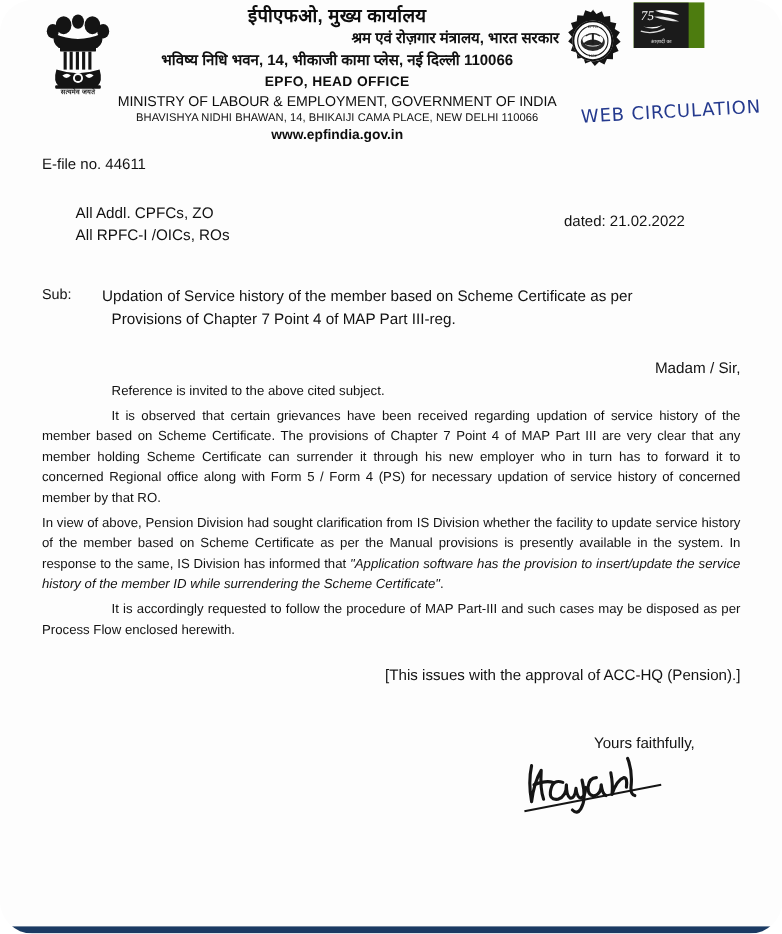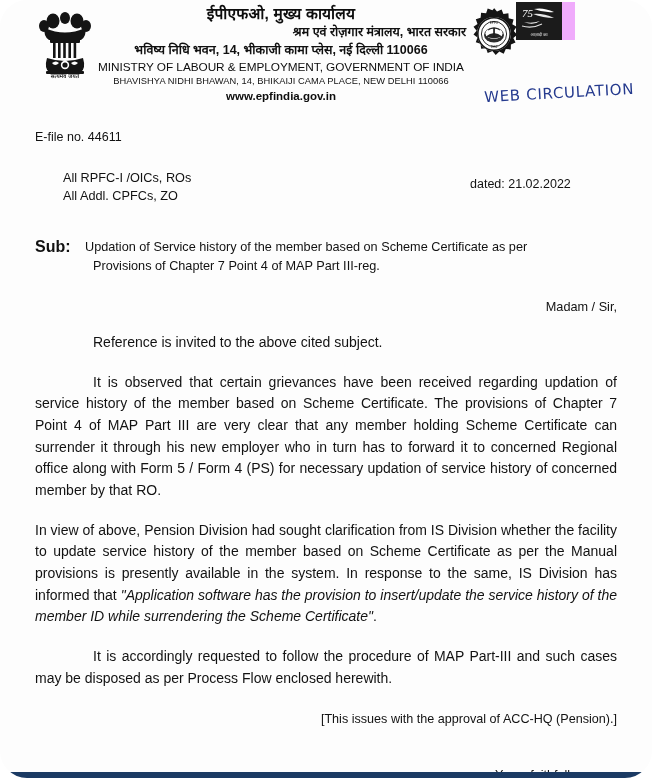--- a/index.html
+++ b/index.html
@@ -101,25 +101,25 @@
 
   .epfo-logo {
     position: absolute;
     left: 468px;
     top: 8px;
     width: 52px;
     height: 52px;
   }
   .amrit-logo {
     position: absolute;
-    left: 516px;
+    left: 528px;
     top: 2px;
     width: 59px;
     height: 38px;
-    background: #f0abfc;
+    background: #4d7c0f;
   }
   .amrit-logo svg { display:block; }
 
   .web-circ {
     position: absolute;
     left: 484px;
     top: 84px;
     font-family: "DejaVu Sans", sans-serif;
     font-size: 15px;
     color: #253a8e;
@@ -166,41 +166,41 @@
     line-height: 1.45;
     font-size: 12.7px;
   }
 
   .subject {
     margin-top: 32px;
     display: flex;
     align-items: flex-start;
   }
   .sub-label {
-    font-weight: bold;
-    font-size: 16px;
+    font-weight: normal;
+    font-size: 12px;
     width: 50px;
     flex: 0 0 50px;
   }
   .sub-text {
     font-size: 12.7px;
     line-height: 1.5;
     flex: 1;
   }
   .sub-text .l2 { display: block; padding-left: 8px; }
 
   .salutation {
     margin-top: 24px;
     font-size: 12.7px;
     text-align: right;
   }
 
   .para {
-    margin-top: 18px;
-    font-size: 14px;
+    margin-top: 4px;
+    font-size: 11px;
     line-height: 1.55;
     text-align: justify;
   }
   .para.indent { text-indent: 58px; }
   .para.noindent { text-indent: 0; }
   .para em { font-style: italic; }
 
   .approval {
     margin-top: 22px;
     text-align: right;
@@ -268,20 +268,21 @@
           <rect x="12" y="65" width="38" height="3" rx="1"></rect>
         </g>
       </svg>
     </div>
     <div class="emblem-caption">सत्यमेव जयते</div>
 
     <div class="head-center">
       <div class="hindi1">ईपीएफओ, मुख्य कार्यालय</div>
       <div class="hindi2">श्रम एवं रोज़गार मंत्रालय,  भारत सरकार</div>
       <div class="hindi3">भविष्य निधि भवन, 14, भीकाजी कामा प्लेस, नई दिल्ली 110066</div>
+      <div class="eng1">EPFO, HEAD OFFICE</div>
       <div class="eng2">MINISTRY OF LABOUR &amp; EMPLOYMENT, GOVERNMENT OF INDIA</div>
       <div class="eng3">BHAVISHYA NIDHI BHAWAN, 14, BHIKAIJI CAMA PLACE, NEW DELHI 110066</div>
       <div class="website">www.epfindia.gov.in</div>
     </div>
 
     <div class="epfo-logo">
       <svg width="52" height="52" viewBox="0 0 52 52">
         <g fill="#141414">
           <path d="M26 0 l3 3.6 4.6-2.2 1.8 4.5 5-0.6 0.3 5 4.9 1.1-1.3 4.8 4.3 2.6-2.8 4.2 3.4 3.7-3.9 3.2 2.2 4.5-4.6 2-0.1 5-5-0.3-2.1 4.6-4.4-2.3-3.6 3.5-3.3-3.8-4.7 1.8-1.6-4.7-5 0.5-0.5-5-4.8-1.5 1.7-4.7-4-2.9 3.1-3.9-3.1-3.9 4-2.9-1.7-4.7 4.8-1.5 0.5-5 5 0.5 1.6-4.7 4.7 1.8 3.3-3.8z"></path>
         </g>
@@ -315,22 +316,22 @@
 
   <div class="refline">
     <div class="efile">E-file no.  44611</div>
     <div class="dated">dated: 21.02.2022</div>
   </div>
 
   <div class="doc-body">
 
 
     <div class="addressees">
+      <div>All Addl. CPFCs, ZO</div>
       <div>All RPFC-I /OICs, ROs</div>
-      <div>All Addl. CPFCs, ZO</div>
     </div>
 
     <div class="subject">
       <div class="sub-label">Sub:</div>
       <div class="sub-text">
         <span>Updation of Service history of the member based on Scheme Certificate as per</span>
         <span class="l2">Provisions of Chapter 7 Point 4 of MAP Part III-reg.</span>
       </div>
     </div>
 

